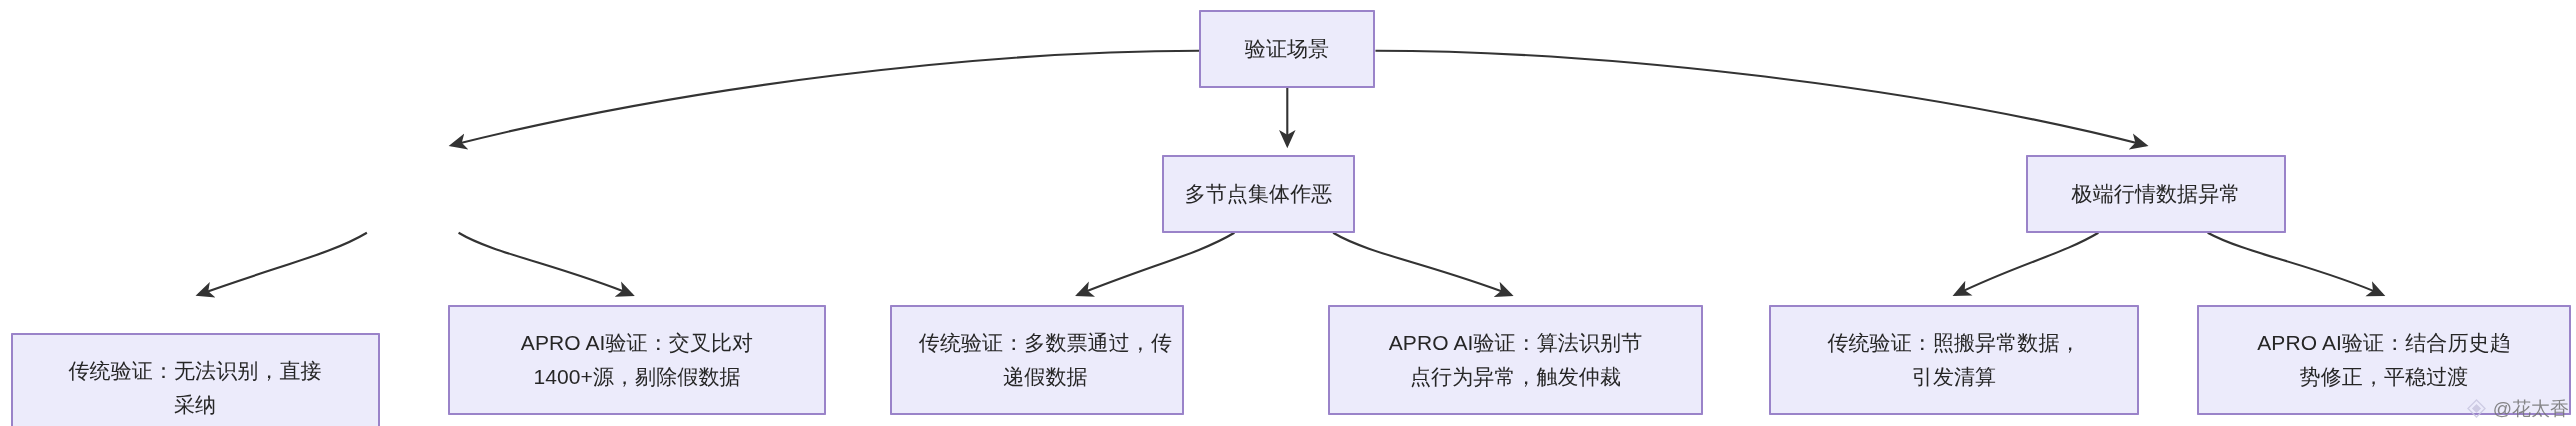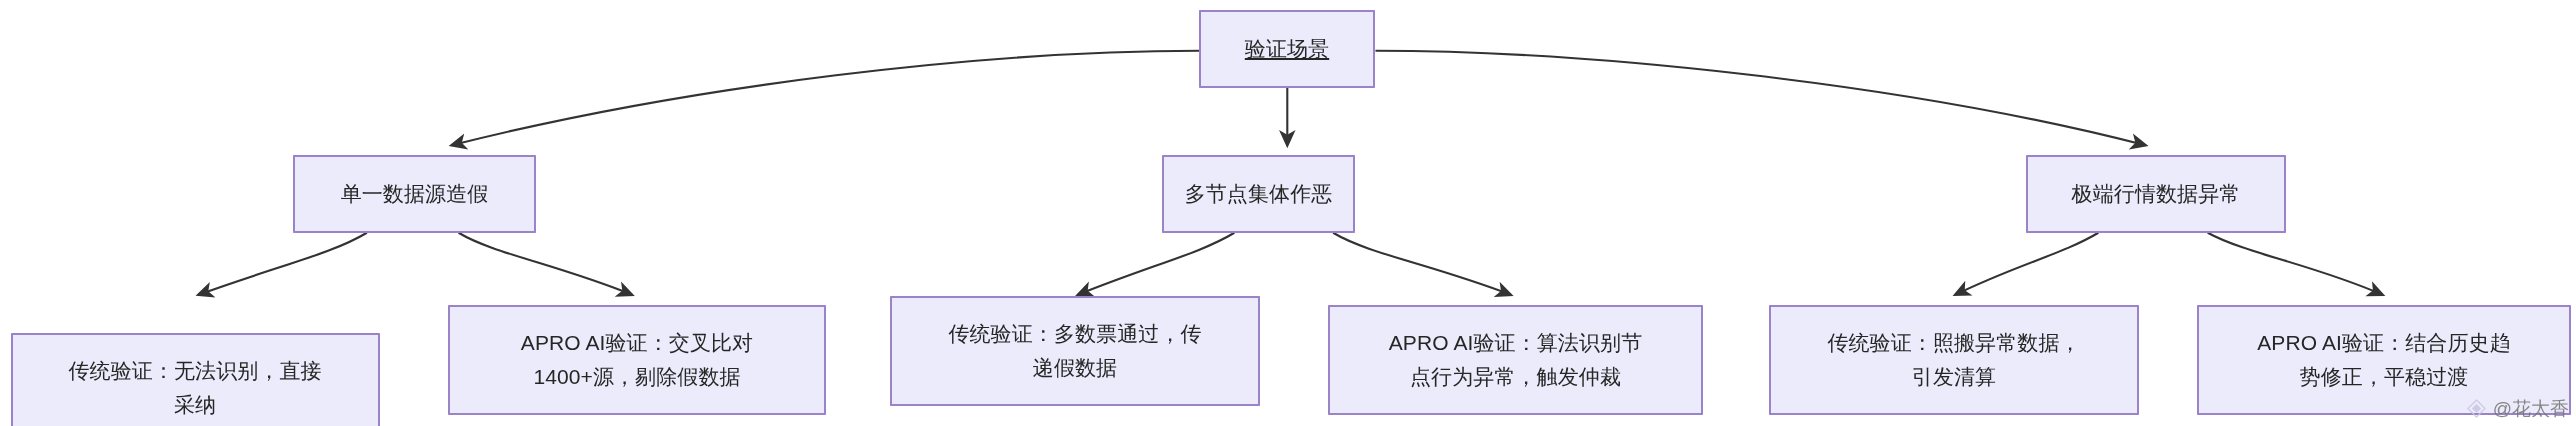--- a/index.html
+++ b/index.html
@@ -39,29 +39,29 @@
     font-size: 21px;
     line-height: 1.62;
     letter-spacing: 0.1px;
     padding: 0 10px;
   }
   .node .label {
     display: block;
     white-space: pre-line;
   }
   
-  #node-root { left: 1199px; top: 10px; width: 176px; height: 78px; text-decoration: underline; }
+  #node-root { left: 1199px; top: 10px; width: 176px; height: 78px; }
   
   #node-l2-0 { left: 293px;  top: 155px; width: 243px; height: 78px; }
   #node-l2-1 { left: 1162px; top: 155px; width: 193px; height: 78px; }
   #node-l2-2 { left: 2026px; top: 155px; width: 260px; height: 78px; }
   
   #node-l3-0 { left: 10.6px;   top: 305px; width: 369px; height: 110px; margin-top: 28px; }
   #node-l3-1 { left: 448px;  top: 305px; width: 378px; height: 110px; }
-  #node-l3-2 { left: 890px; top: 296px; width: 370px; height: 110px; }
+  #node-l3-2 { left: 890px; top: 305px; width: 294px; height: 110px; justify-content: flex-end; }
   #node-l3-3 { left: 1328px; top: 305px; width: 375px; height: 110px; }
   #node-l3-4 { left: 1769px; top: 305px; width: 370px; height: 110px; }
   #node-l3-5 { left: 2197px; top: 305px; width: 374px; height: 110px; justify-content: center; }
 
   .watermark {
     position: absolute;
     right: 7px;
     bottom: 4.2px;
     display: flex;
     align-items: center;
@@ -103,23 +103,20 @@
     <path d="M1890,330 C1940,360 2030,375 2142,418" fill="none" stroke="#333333" stroke-width="3" marker-end="url(#arrowhead)"></path>
 
     <path d="M2975,330 C2925,360 2860,375 2772,418" fill="none" stroke="#333333" stroke-width="3" marker-end="url(#arrowhead)"></path>
     <path d="M3130,330 C3185,360 3280,375 3378,418" fill="none" stroke="#333333" stroke-width="3" marker-end="url(#arrowhead)"></path>
   </svg>
 
   <div class="node" id="node-root">
     <span class="label">验证场景</span>
   </div>
 
-  <div class="node" id="node-l2-0">
-    <span class="label">单一数据源造假</span>
-  </div>
   <div class="node" id="node-l2-1">
     <span class="label">多节点集体作恶</span>
   </div>
   <div class="node" id="node-l2-2">
     <span class="label">极端行情数据异常</span>
   </div>
 
   <div class="node" id="node-l3-0">
     <span class="label">传统验证：无法识别，直接
 采纳</span>

